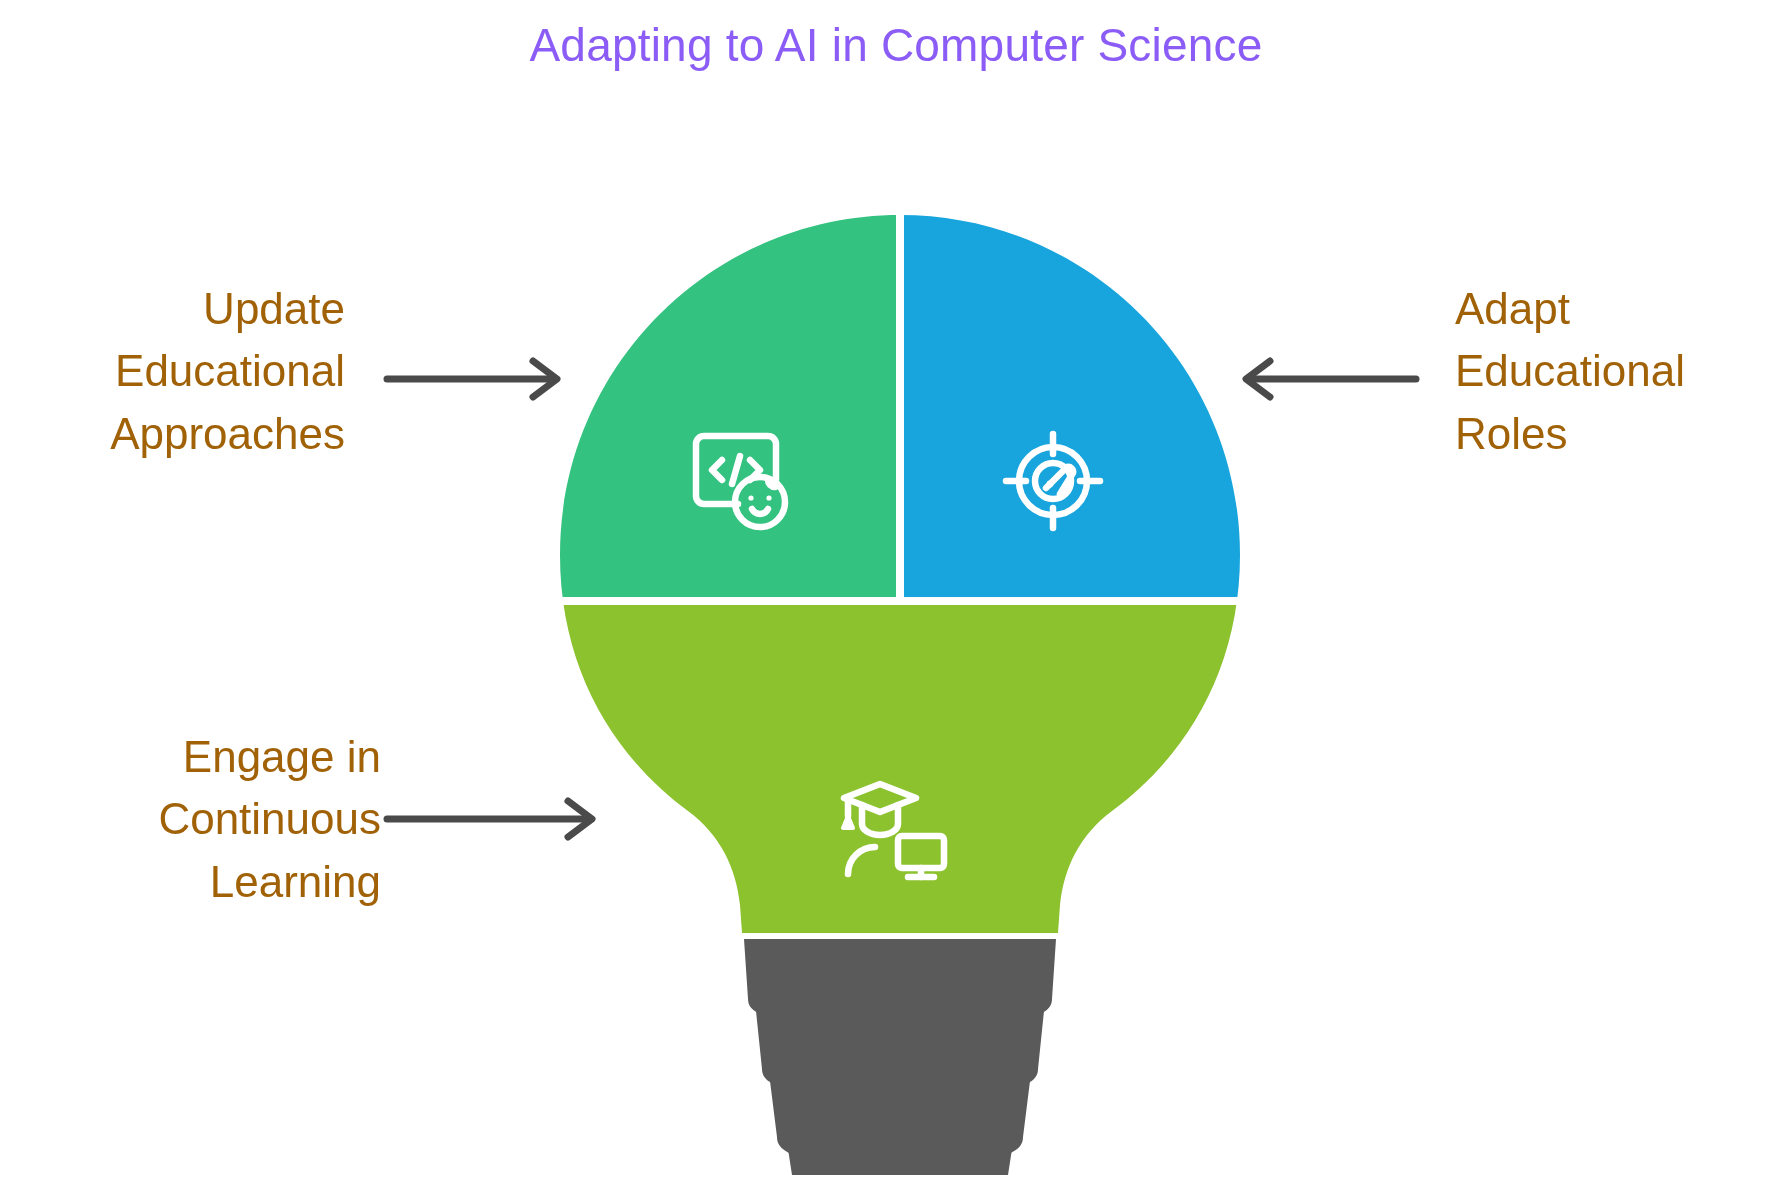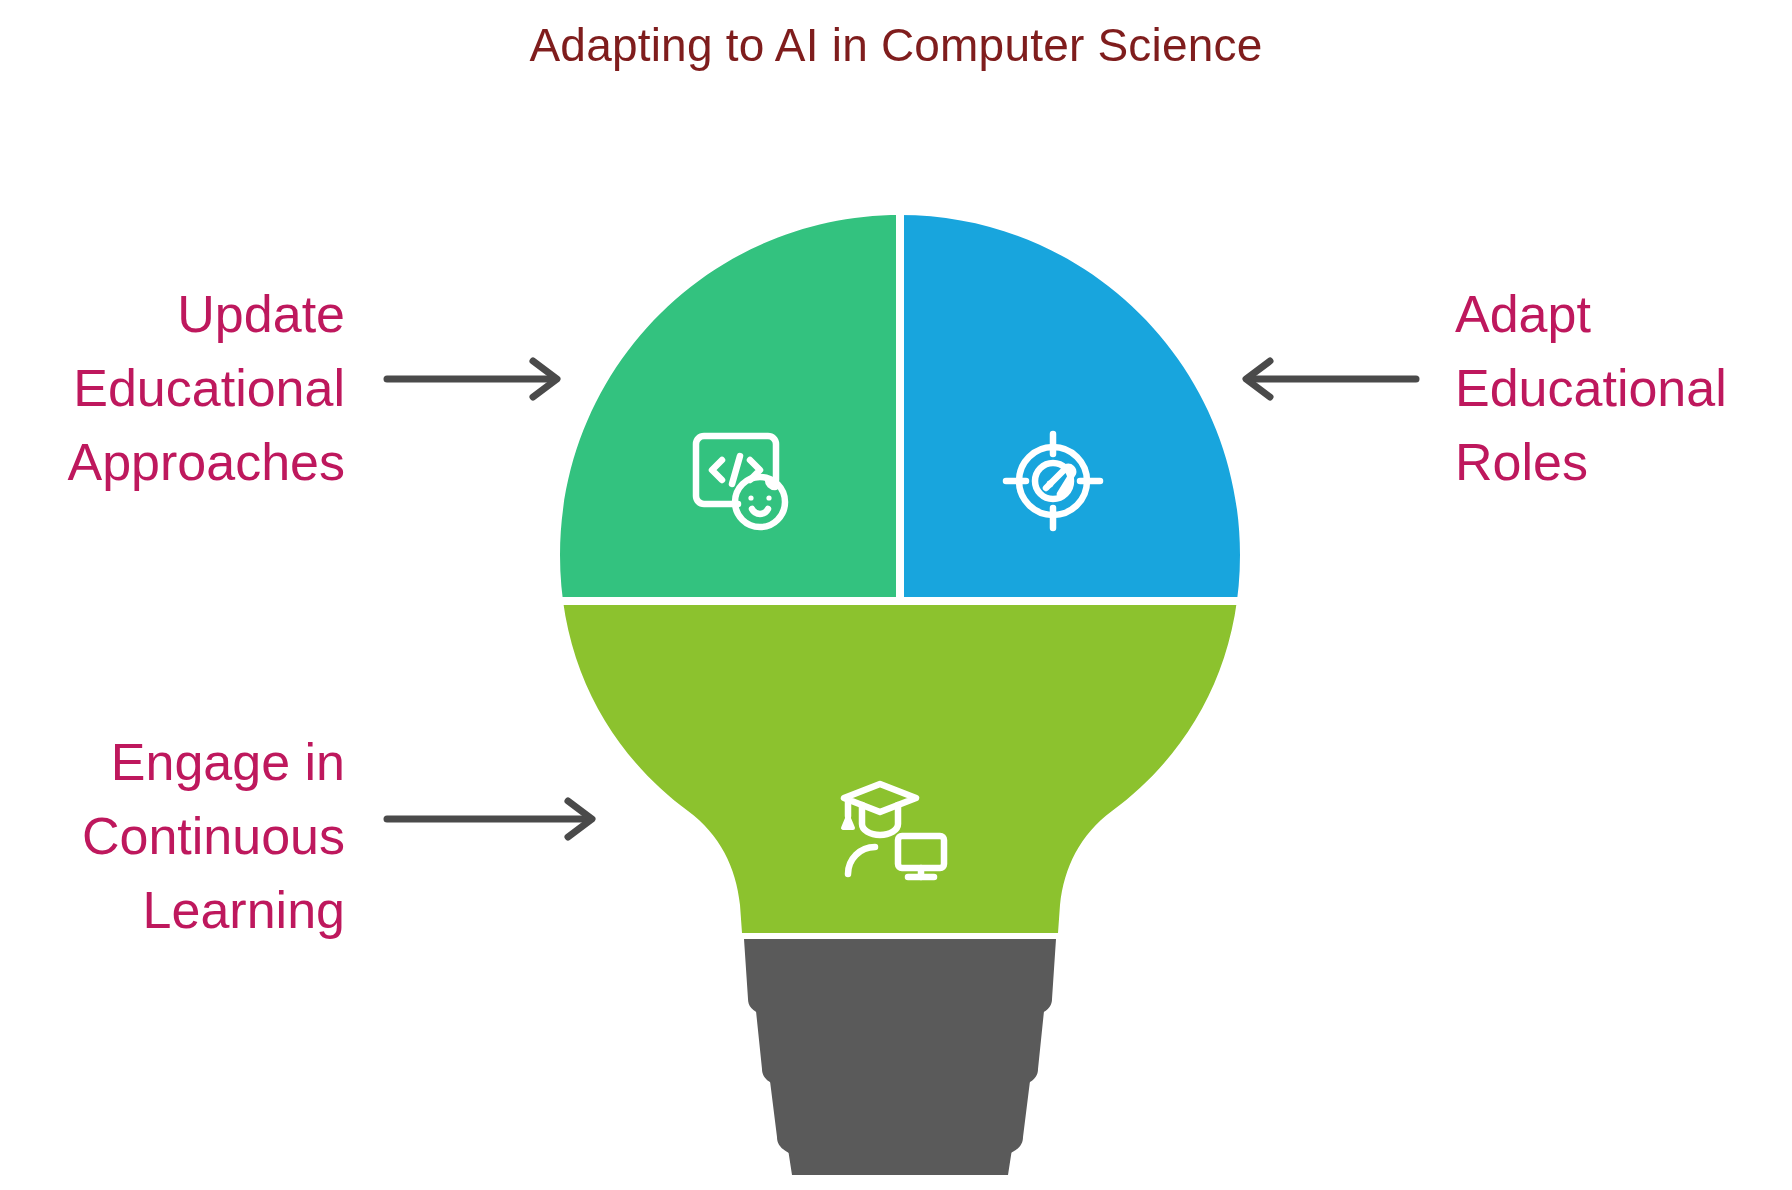--- a/index.html
+++ b/index.html
@@ -24,45 +24,46 @@
 
   
   #title {
     position: absolute;
     left: 0;
     top: 18px;
     width: 1792px;
     text-align: center;
     font-size: 46px;
     font-weight: 400;
-    color: #7f1d1d;
+    color: #8b5cf6;
     letter-spacing: 0.2px;
     line-height: 1.2;
   }
 
   
   .side-label {
     position: absolute;
-    font-size: 52px;
+    font-size: 44px;
     line-height: 1.42;
-    color: #be185d;
+    color: #a16207;
     font-weight: 400;
     white-space: pre-line;
   }
   #label-update {
     left: 0px;
     top: 278px;
     width: 345px;
     text-align: right;
   }
   #label-engage {
     left: 0px;
     top: 726px;
     width: 345px;
     text-align: right;
+    padding-left: 36px;
   }
   #label-adapt {
     left: 1455px;
     top: 278px;
     width: 337px;
     text-align: left;
   }
 
   
   .arrow {

